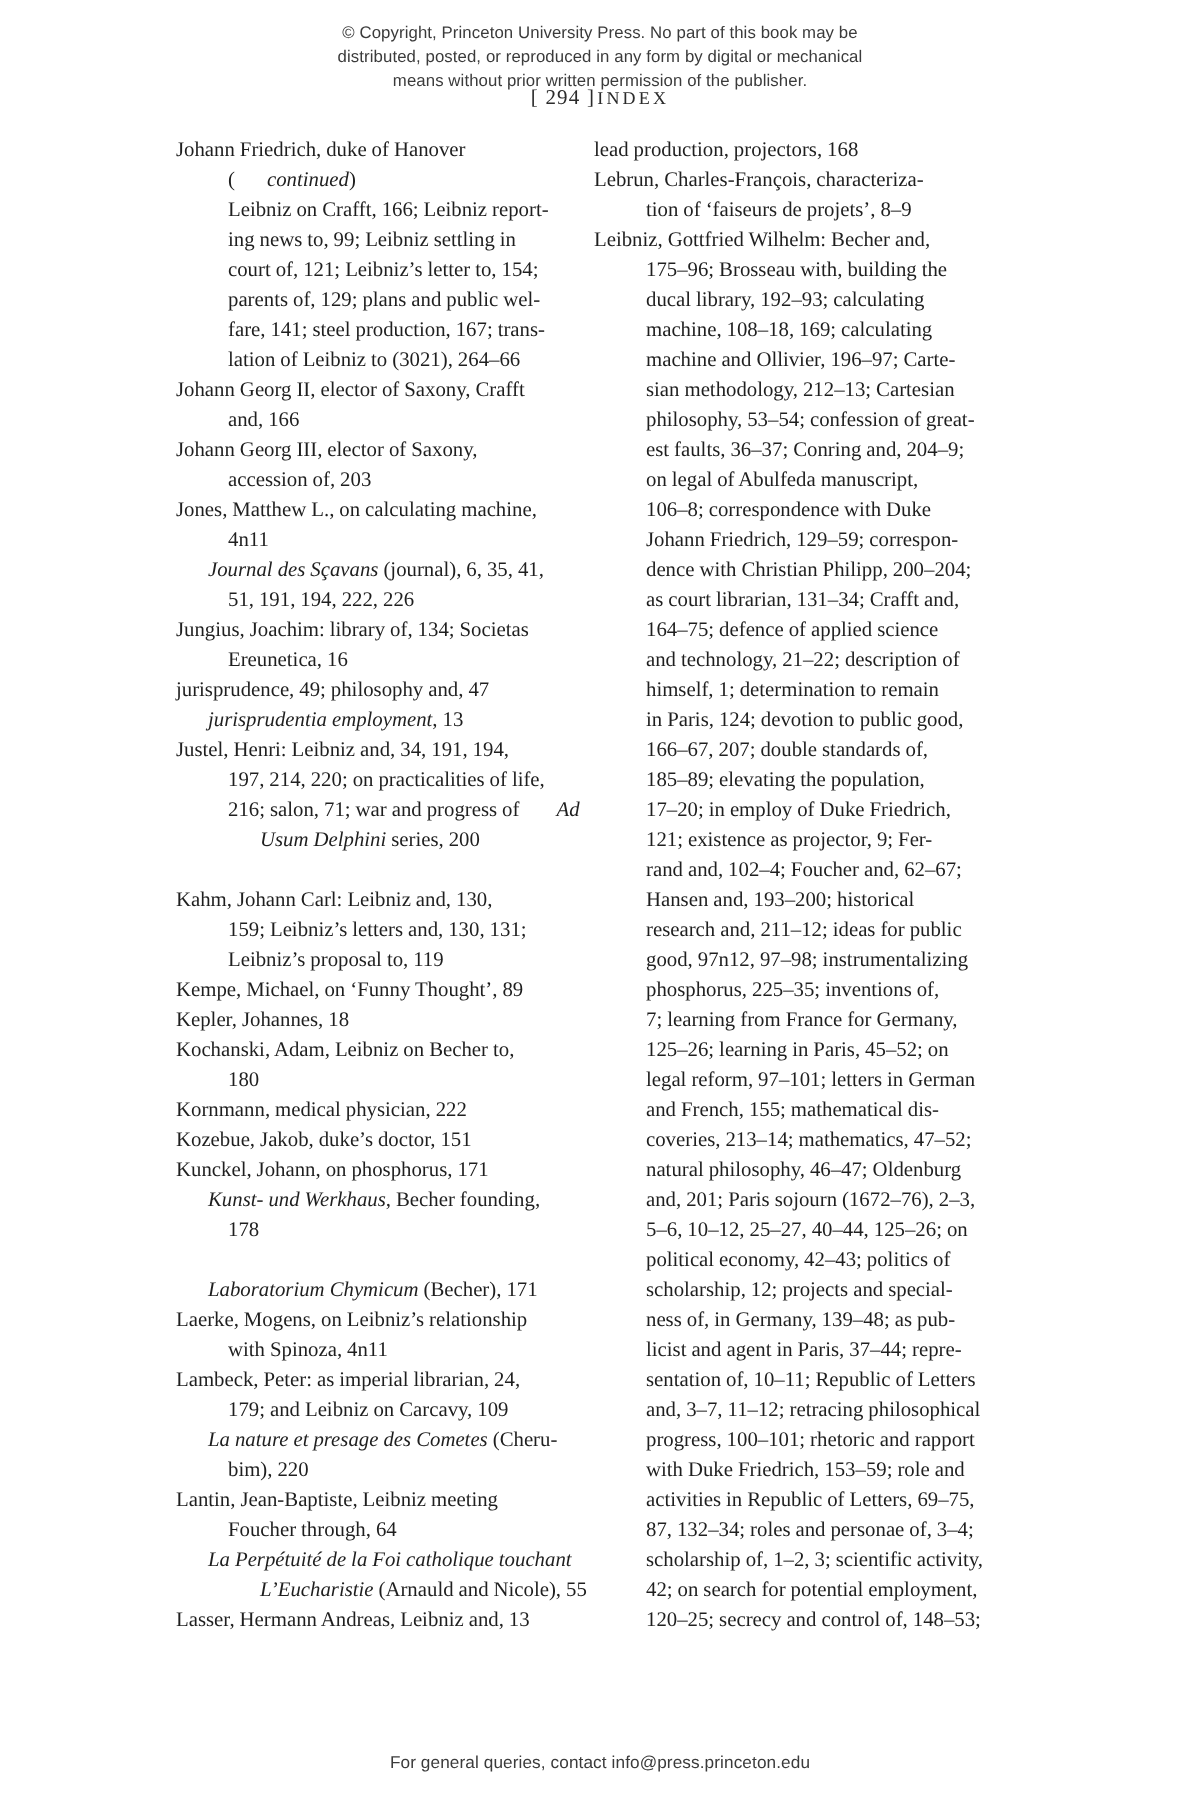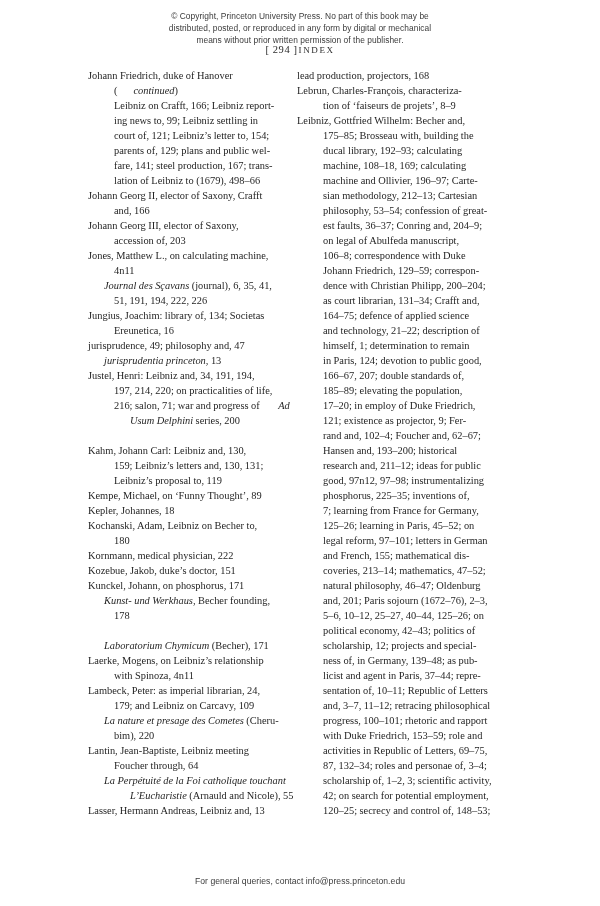--- a/index.html
+++ b/index.html
@@ -126,33 +126,33 @@
 
   <div class="columns">
     <div class="col" id="col-left">
         <div class="entry">Johann Friedrich, duke of Hanover</div>
         <div class="entry cont">(<i>continued</i>)</div>
         <div class="entry sub">Leibniz on Crafft, 166; Leibniz report-</div>
         <div class="entry sub">ing news to, 99; Leibniz settling in</div>
         <div class="entry sub">court of, 121; Leibniz’s letter to, 154;</div>
         <div class="entry sub">parents of, 129; plans and public wel-</div>
         <div class="entry sub">fare, 141; steel production, 167; trans-</div>
-        <div class="entry sub">lation of Leibniz to (1679), 498–66</div>
+        <div class="entry sub">lation of Leibniz to (3021), 264–66</div>
         <div class="entry">Johann Georg II, elector of Saxony, Crafft</div>
         <div class="entry sub">and, 166</div>
         <div class="entry">Johann Georg III, elector of Saxony,</div>
         <div class="entry sub">accession of, 203</div>
         <div class="entry">Jones, Matthew L., on calculating machine,</div>
         <div class="entry sub">4n11</div>
         <div class="entry"><i>Journal des Sçavans</i> (journal), 6, 35, 41,</div>
         <div class="entry sub">51, 191, 194, 222, 226</div>
         <div class="entry">Jungius, Joachim: library of, 134; Societas</div>
         <div class="entry sub">Ereunetica, 16</div>
         <div class="entry">jurisprudence, 49; philosophy and, 47</div>
-        <div class="entry"><i>jurisprudentia princeton</i>, 13</div>
+        <div class="entry"><i>jurisprudentia employment</i>, 13</div>
         <div class="entry">Justel, Henri: Leibniz and, 34, 191, 194,</div>
         <div class="entry sub">197, 214, 220; on practicalities of life,</div>
         <div class="entry sub">216; salon, 71; war and progress of <i>Ad</i></div>
         <div class="entry sub"><i>Usum Delphini</i> series, 200</div>
         <div class="letter-gap"></div>
         <div class="entry">Kahm, Johann Carl: Leibniz and, 130,</div>
         <div class="entry sub">159; Leibniz’s letters and, 130, 131;</div>
         <div class="entry sub">Leibniz’s proposal to, 119</div>
         <div class="entry">Kempe, Michael, on ‘Funny Thought’, 89</div>
         <div class="entry">Kepler, Johannes, 18</div>
@@ -175,21 +175,21 @@
         <div class="entry sub">Foucher through, 64</div>
         <div class="entry"><i>La Perpétuité de la Foi catholique touchant</i></div>
         <div class="entry sub"><i>L’Eucharistie</i> (Arnauld and Nicole), 55</div>
         <div class="entry">Lasser, Hermann Andreas, Leibniz and, 13</div>
       </div>
     <div class="col" id="col-right">
         <div class="entry">lead production, projectors, 168</div>
         <div class="entry">Lebrun, Charles-François, characteriza-</div>
         <div class="entry sub">tion of ‘faiseurs de projets’, 8–9</div>
         <div class="entry">Leibniz, Gottfried Wilhelm: Becher and,</div>
-        <div class="entry sub">175–85; Brosseau with, building the</div>
+        <div class="entry sub">175–96; Brosseau with, building the</div>
         <div class="entry sub">ducal library, 192–93; calculating</div>
         <div class="entry sub">machine, 108–18, 169; calculating</div>
         <div class="entry sub">machine and Ollivier, 196–97; Carte-</div>
         <div class="entry sub">sian methodology, 212–13; Cartesian</div>
         <div class="entry sub">philosophy, 53–54; confession of great-</div>
         <div class="entry sub">est faults, 36–37; Conring and, 204–9;</div>
         <div class="entry sub">on legal of Abulfeda manuscript,</div>
         <div class="entry sub">106–8; correspondence with Duke</div>
         <div class="entry sub">Johann Friedrich, 129–59; correspon-</div>
         <div class="entry sub">dence with Christian Philipp, 200–204;</div>

